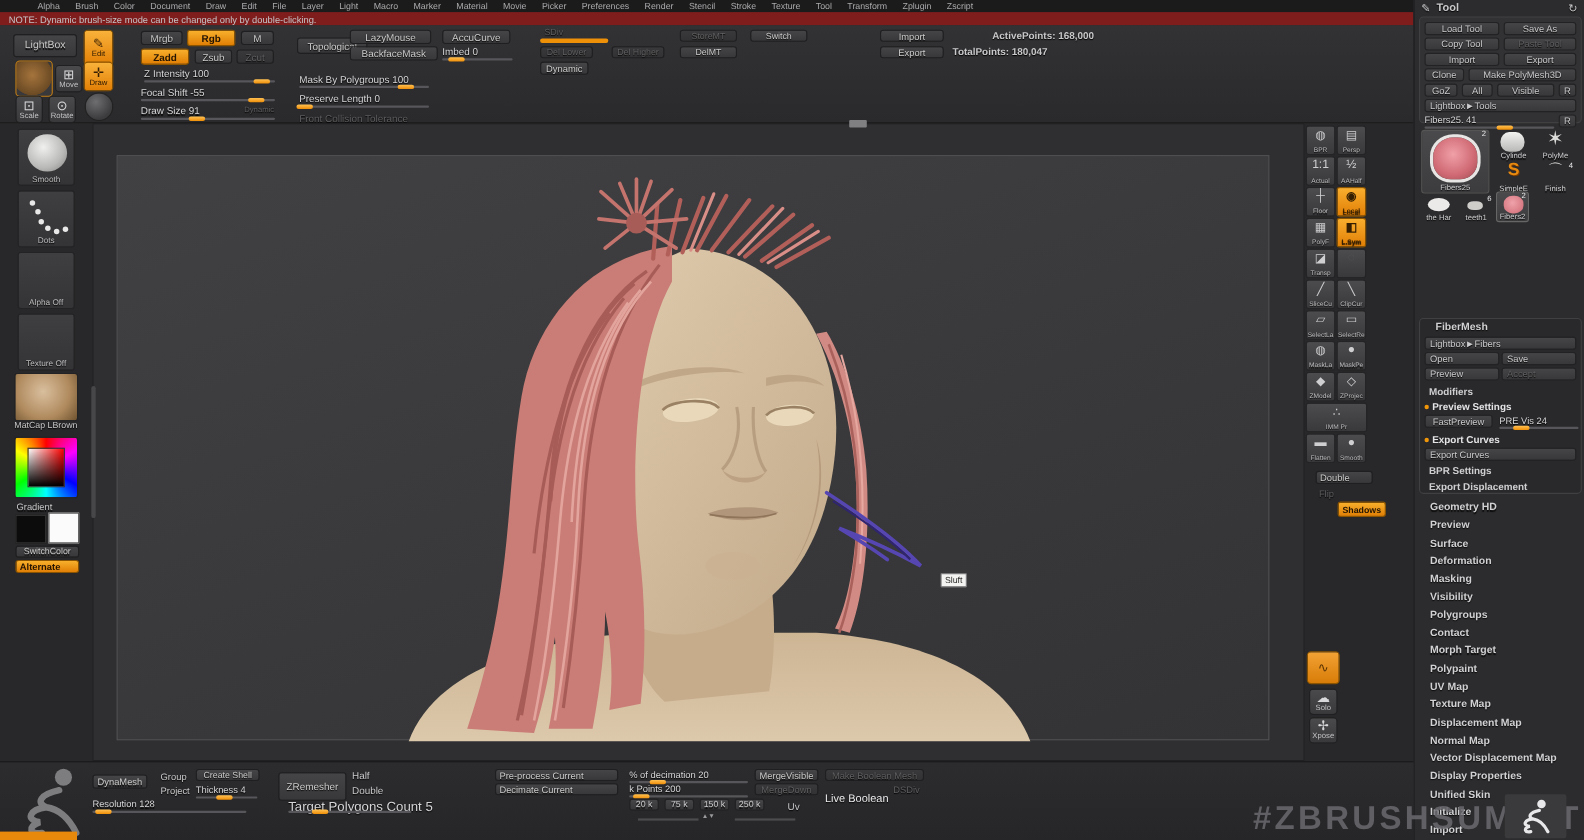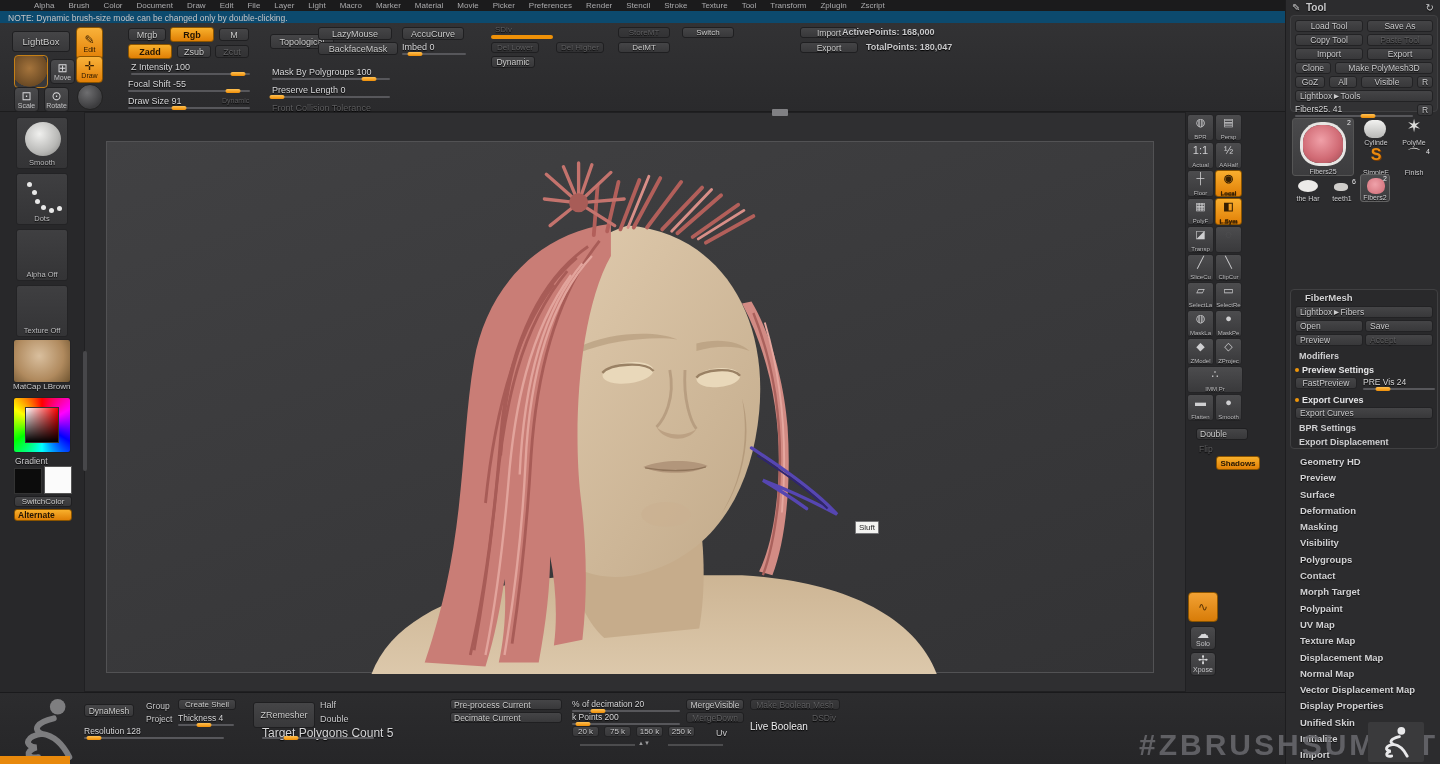--- a/index.html
+++ b/index.html
@@ -1,20 +1,20 @@
 <!DOCTYPE html>
 <html><head>
 <meta charset="utf-8">
 <style>
   *{box-sizing:border-box;margin:0;padding:0}
   html,body{width:1440px;height:764px;overflow:hidden}
   body{position:relative;background:#28282a;font-family:"Liberation Sans",sans-serif;color:#c8c8c8}
   
   #menubar{position:absolute;top:0;left:0;width:1285px;height:11px;background:#1b1b1c;display:flex;gap:14px;padding:1px 0 0 34px;font-size:8px;color:#aaaaac;white-space:nowrap}
-  #notebar{position:absolute;top:11px;left:0;width:1285px;height:12px;background:#0c4a6e;font-size:8.5px;color:#c4c4c6;padding:1.5px 0 0 8px}
+  #notebar{position:absolute;top:11px;left:0;width:1285px;height:12px;background:#7f1d1d;font-size:8.5px;color:#c4c4c6;padding:1.5px 0 0 8px}
   #topshelf{position:absolute;top:23px;left:0;width:1285px;height:89px;background:linear-gradient(#323234,#2a2a2c);border-bottom:1px solid #1c1c1d}
   
   .btn{position:absolute;background:linear-gradient(#454547,#38383a);border:1px solid #1f1f21;border-radius:3px;color:#cccccc;font-size:9px;display:flex;align-items:center;justify-content:center;height:13px;padding:0 3px;white-space:nowrap;cursor:pointer;text-shadow:0 1px 1px #000}
   .btn.on{background:linear-gradient(#f8b02c,#e07f05);color:#241503;font-weight:bold;border-color:#8a5400;text-shadow:none}
   .btn.dim{color:#606062;background:linear-gradient(#39393b,#323234)}
   .lbl{position:absolute;font-size:9px;color:#c9c9cb;white-space:nowrap;text-shadow:0 1px 1px #000}
   .lbl.dim{color:#5d5d5f}
   .slider{position:absolute;font-size:9px;color:#d6d6d8;white-space:nowrap;height:13px;text-shadow:0 1px 1px #000}
   .slider .track{position:absolute;left:0;right:0;bottom:0;height:2px;background:#57575b;border-radius:1px}
   .slider .handle{position:absolute;bottom:-1px;left:var(--p,50%);width:15px;height:4px;background:linear-gradient(#ffc153,#ef8e07);border-radius:2px;transform:translateX(-50%)}
@@ -139,21 +139,21 @@
   <div style="position:absolute;left:491px;top:12px;width:62px;height:4px;background:#ef9108;border-radius:2px"></div>
   <div class="btn dim" style="left:491px;top:19px;width:48px;height:11px;font-size:8px">Del Lower</div>
   <div class="btn dim" style="left:556px;top:19px;width:48px;height:11px;font-size:8px">Del Higher</div>
   <div class="btn dim" style="left:618px;top:4px;width:52px;height:11px;font-size:8px">StoreMT</div>
   <div class="btn" style="left:618px;top:19px;width:52px;height:11px;font-size:8px">DelMT</div>
   <div class="btn" style="left:682px;top:4px;width:52px;height:11px;font-size:8px">Switch</div>
   <div class="btn" style="left:491px;top:33px;width:44px;height:12px;font-size:8.5px">Dynamic</div>
 
   <div class="btn" style="left:800px;top:4px;width:58px;height:11px;font-size:8.5px">Import</div>
   <div class="btn" style="left:800px;top:19px;width:58px;height:11px;font-size:8.5px">Export</div>
-  <div class="lbl" style="left:842px;top:4px;font-weight:bold">ActivePoints: 168,000</div>
+  <div class="lbl" style="left:902px;top:4px;font-weight:bold">ActivePoints: 168,000</div>
   <div class="lbl" style="left:866px;top:19px;font-weight:bold">TotalPoints: 180,047</div>
 </div>
 
 <div>
   <div class="sthumb" style="left:16px;top:117px;width:52px;height:52px">
     <span style="position:absolute;left:8px;top:4px;width:36px;height:34px;border-radius:50%;background:radial-gradient(circle at 40% 35%,#f0f0ee,#b9b9b7 60%,#7e7e7c)"></span>
     <span class="cap">Smooth</span>
     </div>
   <div class="sthumb" style="left:16px;top:173px;width:52px;height:52px">
     <span style="position:absolute;left:10px;top:8px;width:5px;height:5px;border-radius:50%;background:#e8e8e8;box-shadow:5px 8px 0 #e8e8e8,8px 17px 0 #e8e8e8,14px 23px 0 #e8e8e8,22px 26px 0 #e8e8e8,30px 24px 0 #e8e8e8"></span>

